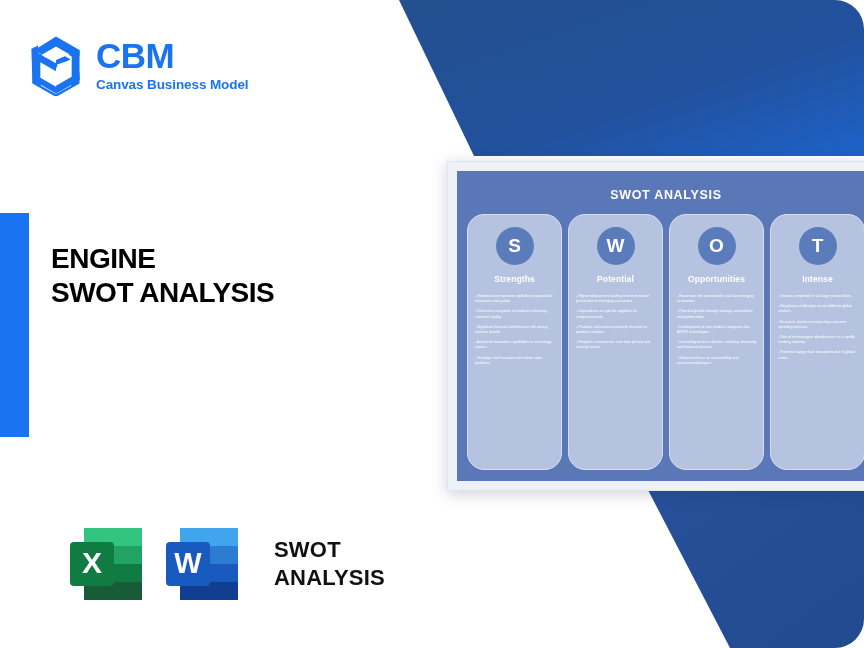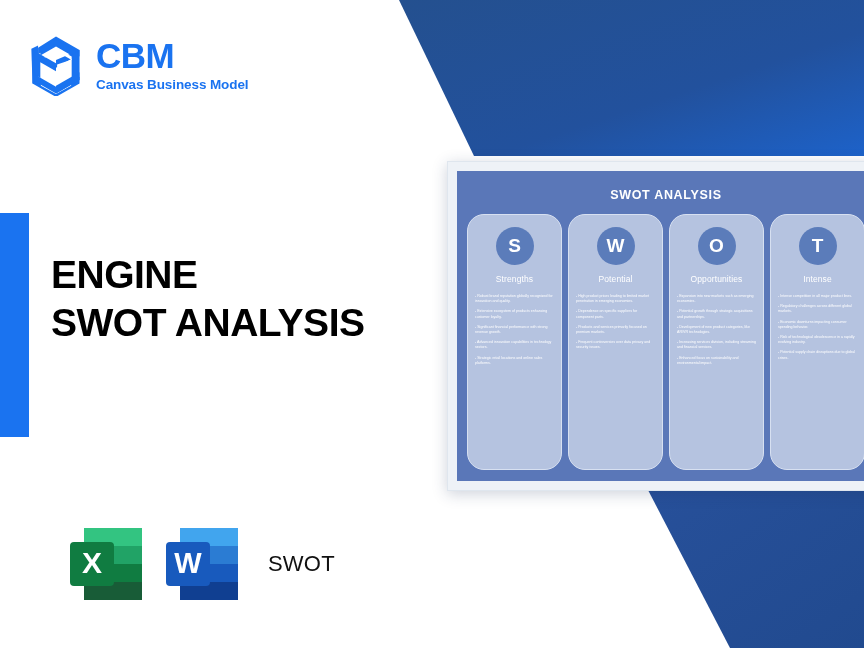--- a/index.html
+++ b/index.html
@@ -7,20 +7,21 @@
     width: 864px; height: 648px;
     overflow: hidden;
     background: #ffffff;
     font-family: "Liberation Sans", sans-serif;
   }
   #stage {
     position: relative;
     width: 864px; height: 648px;
     background: #ffffff;
     overflow: hidden;
+    border-radius: 29px;
   }
 
   
   .bg-shape { position: absolute; }
   #bg-top-poly {
     left: 0; top: 0; width: 864px; height: 648px;
   }
 
   
   #accent-bar {
@@ -43,41 +44,41 @@
     letter-spacing: -0.5px;
   }
   #logo-subtitle {
     font-size: 13.5px; font-weight: bold; color: #1a73f0;
     margin-top: 5px; letter-spacing: -0.1px;
   }
 
   
   #headline {
     position: absolute;
-    left: 51px; top: 251px;
+    left: 51px; top: 242px;
     width: 400px;
-    font-size: 39px;
+    font-size: 28px;
     font-weight: bold;
     color: #000000;
     line-height: 1.22;
     letter-spacing: -0.5px;
   }
   #headline div { white-space: nowrap; }
 
   
   #file-icons {
     position: absolute;
     left: 62px; top: 518px;
     display: flex; align-items: center;
   }
   .office-icon { position: relative; width: 92px; height: 92px; }
   .office-icon svg { display: block; }
   #icons-label {
-    margin-left: 18px;
-    font-size: 22px; font-weight: normal; color: #111111;
+    margin-left: 24px;
+    font-size: 22px; font-weight: bold; color: #111111;
     line-height: 1.28;
     letter-spacing: 0.2px;
   }
   #icons-label div { white-space: nowrap; }
 
   
   #swot-card {
     position: absolute;
     left: 447px; top: 161px;
     width: 438px; height: 330px;
@@ -124,21 +125,21 @@
     color: #ffffff;
     font-size: 19px;
     font-weight: bold;
     display: flex; align-items: center; justify-content: center;
     flex: none;
   }
   .swot-heading {
     margin-top: 9px;
     color: #ffffff;
     font-size: 8.5px;
-    font-weight: normal;
+    font-weight: bold;
     letter-spacing: 0.1px;
     text-align: left;
   }
   .swot-list {
     margin-top: 10px;
     width: 100%;
     list-style: none;
   }
   .swot-list li {
     color: #ffffff;
@@ -230,20 +231,21 @@
         <rect x="22" y="10" width="58" height="18" fill="#41a5ee"></rect>
         <rect x="22" y="28" width="58" height="18" fill="#2b7cd3"></rect>
         <rect x="22" y="46" width="58" height="18" fill="#185abd"></rect>
         <rect x="22" y="64" width="58" height="18" fill="#103f91"></rect>
         <rect x="8" y="24" width="44" height="44" rx="4" fill="#185abd"></rect>
         <text x="30" y="55" font-family="Liberation Sans, sans-serif" font-size="29" font-weight="bold" fill="#ffffff" text-anchor="middle">W</text>
       </svg>
     </div>
     <div id="icons-label">
       <div>SWOT</div>
+      <div>ANALYSIS</div>
     </div>
   </div>
 
   <div id="swot-card">
     <div id="swot-inner">
       <div id="swot-title">SWOT ANALYSIS</div>
       <div id="swot-cols">
 
         <div class="swot-col">
           <div class="swot-circle">S</div>

